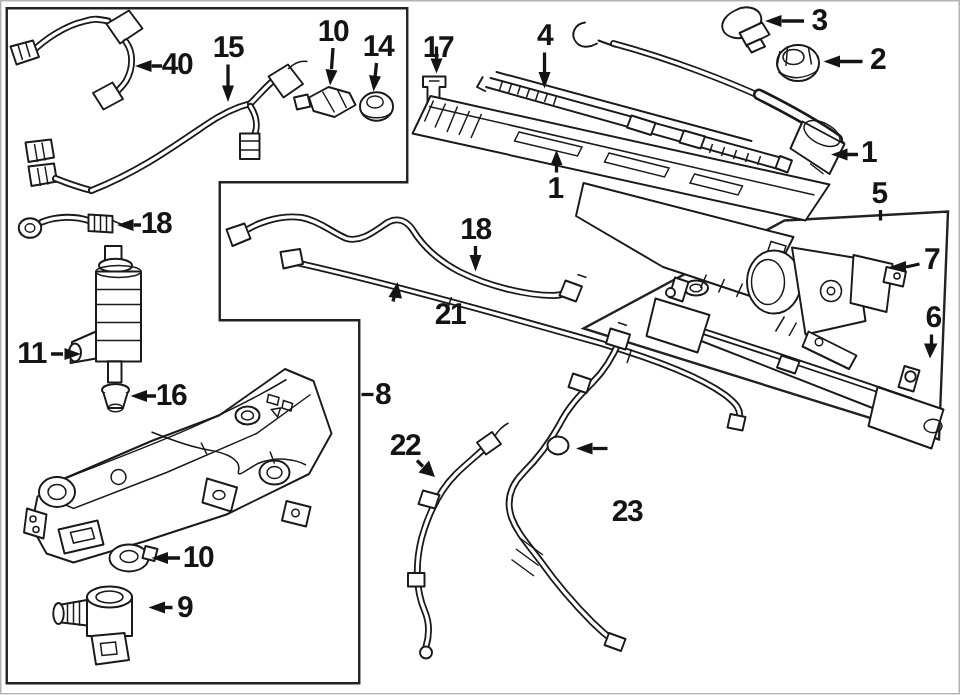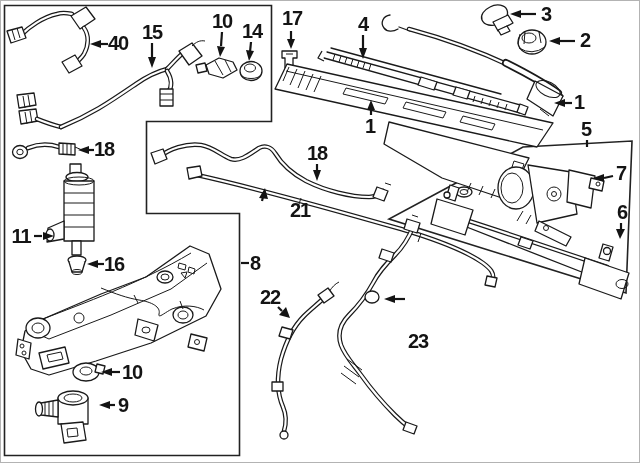--- a/index.html
+++ b/index.html
@@ -325,21 +325,21 @@
       <div class="callout" style="left: 620px; top: 172px;">7</div>
       <div class="callout" style="left: 254px; top: 262px;">8</div>
       <div class="callout" style="left: 122px; top: 404px;">9</div>
       <div class="callout" style="left: 131px; top: 371px;">10</div>
       <div class="callout" style="left: 20px; top: 235px;">11</div>
       <div class="callout" style="left: 113px; top: 263px;">16</div>
       <div class="callout" style="left: 221px; top: 20px;">10</div>
       <div class="callout" style="left: 251px; top: 30px;">14</div>
       <div class="callout" style="left: 151px; top: 31px;">15</div>
       <div class="callout" style="left: 369px; top: 125px;">1</div>
-      <div class="callout" style="left: 291px; top: 17px;">17</div>
+      <div class="callout" style="left: 291px; top: 31px;">17</div>
       <div class="callout" style="left: 103px; top: 148px;">18</div>
       <div class="callout" style="left: 316px; top: 152px;">18</div>
       <div class="callout" style="left: 117px; top: 42px;">40</div>
       <div class="callout" style="left: 259px; top: 209px; margin-left: 40px;">21</div>
       <div class="callout" style="left: 269px; top: 296px; text-align: right;">22</div>
       <div class="callout" style="left: 417px; top: 298px; margin-top: 42px;">23</div>
     </div>
 </div>
 
 </body></html>

